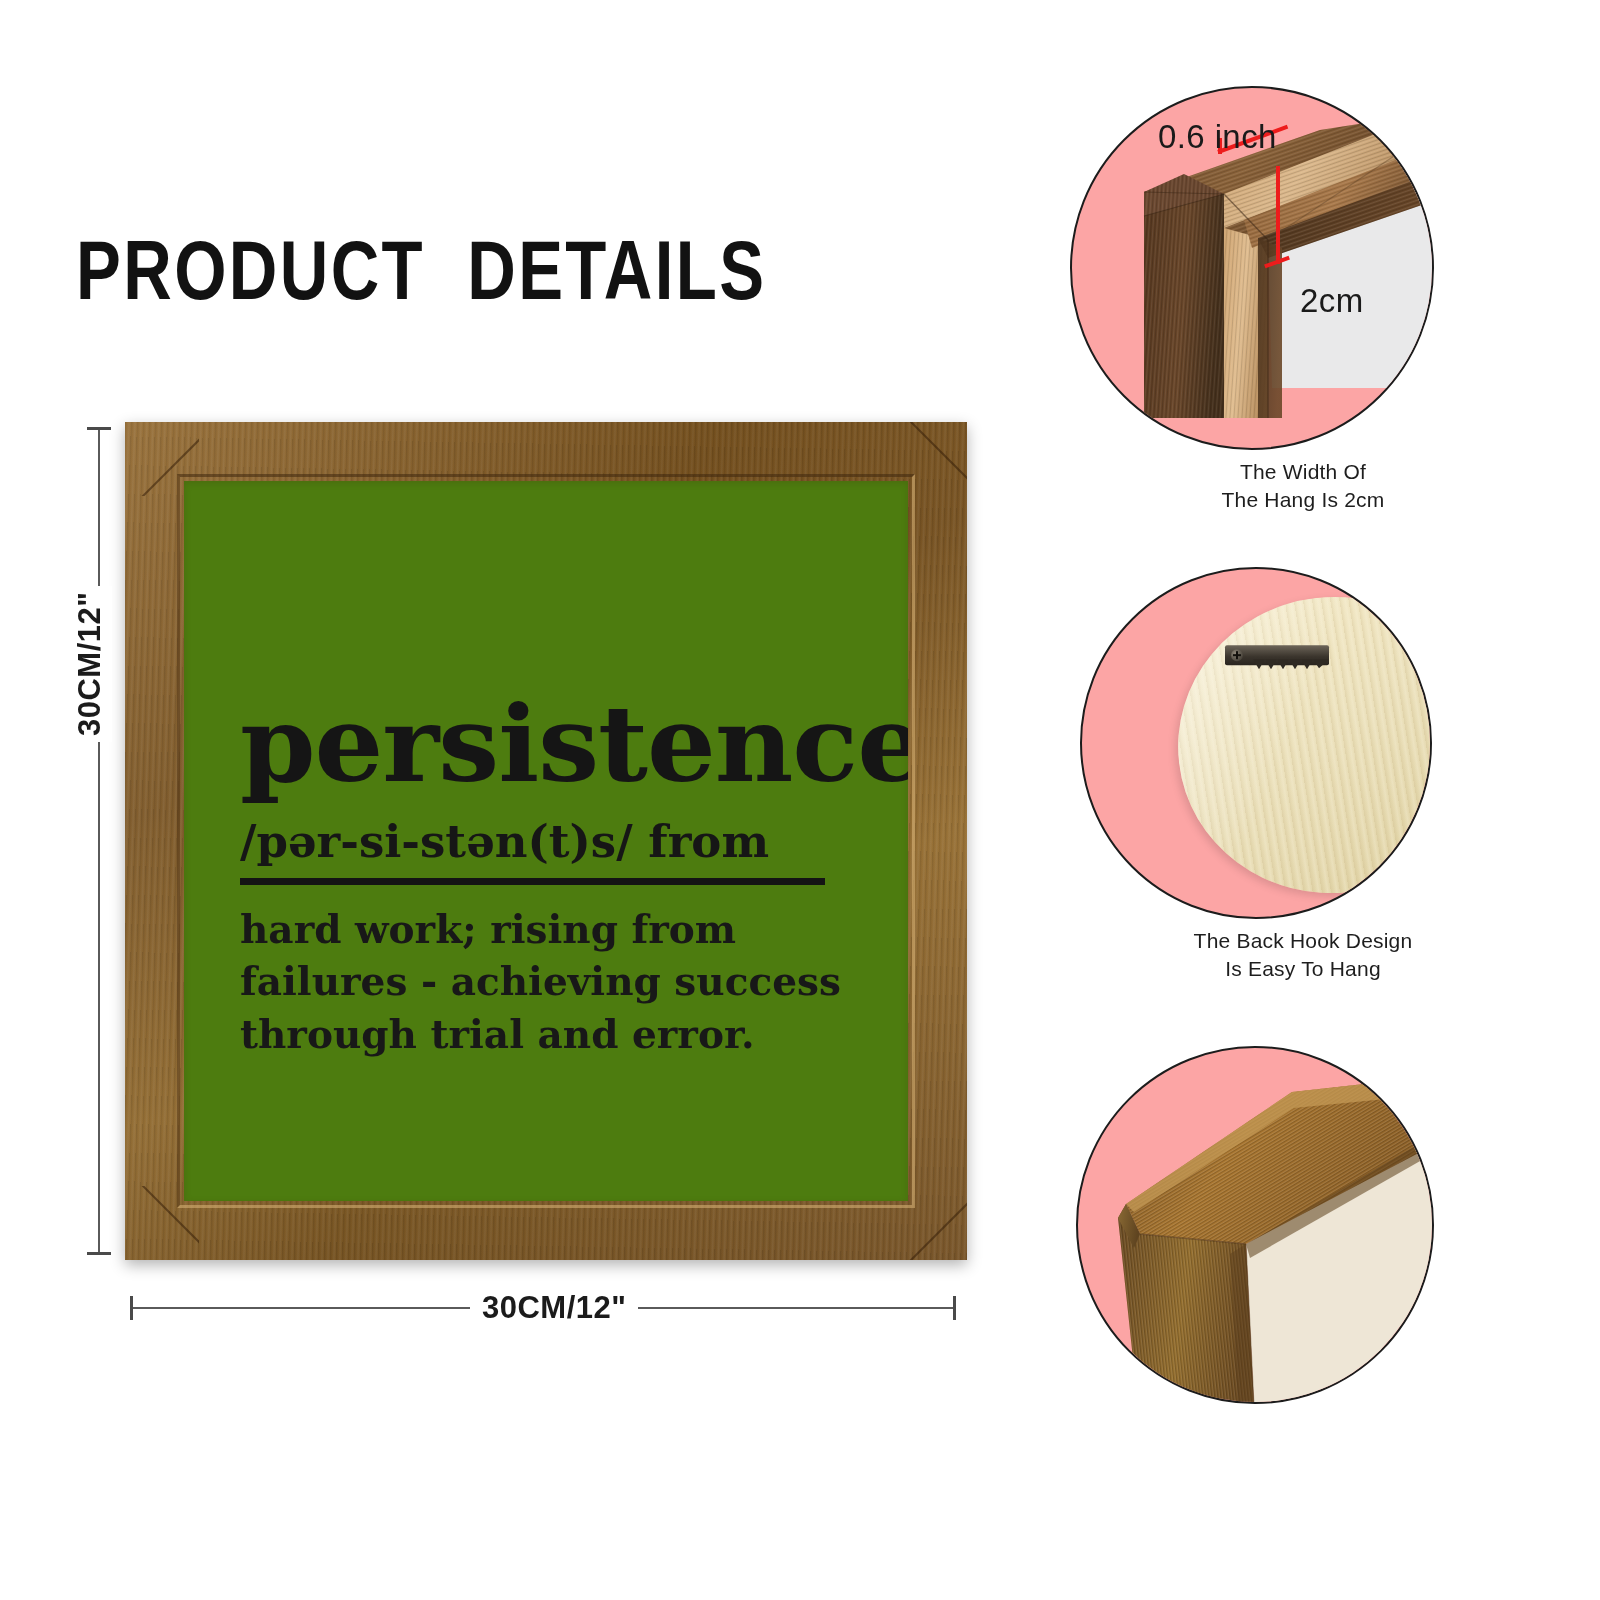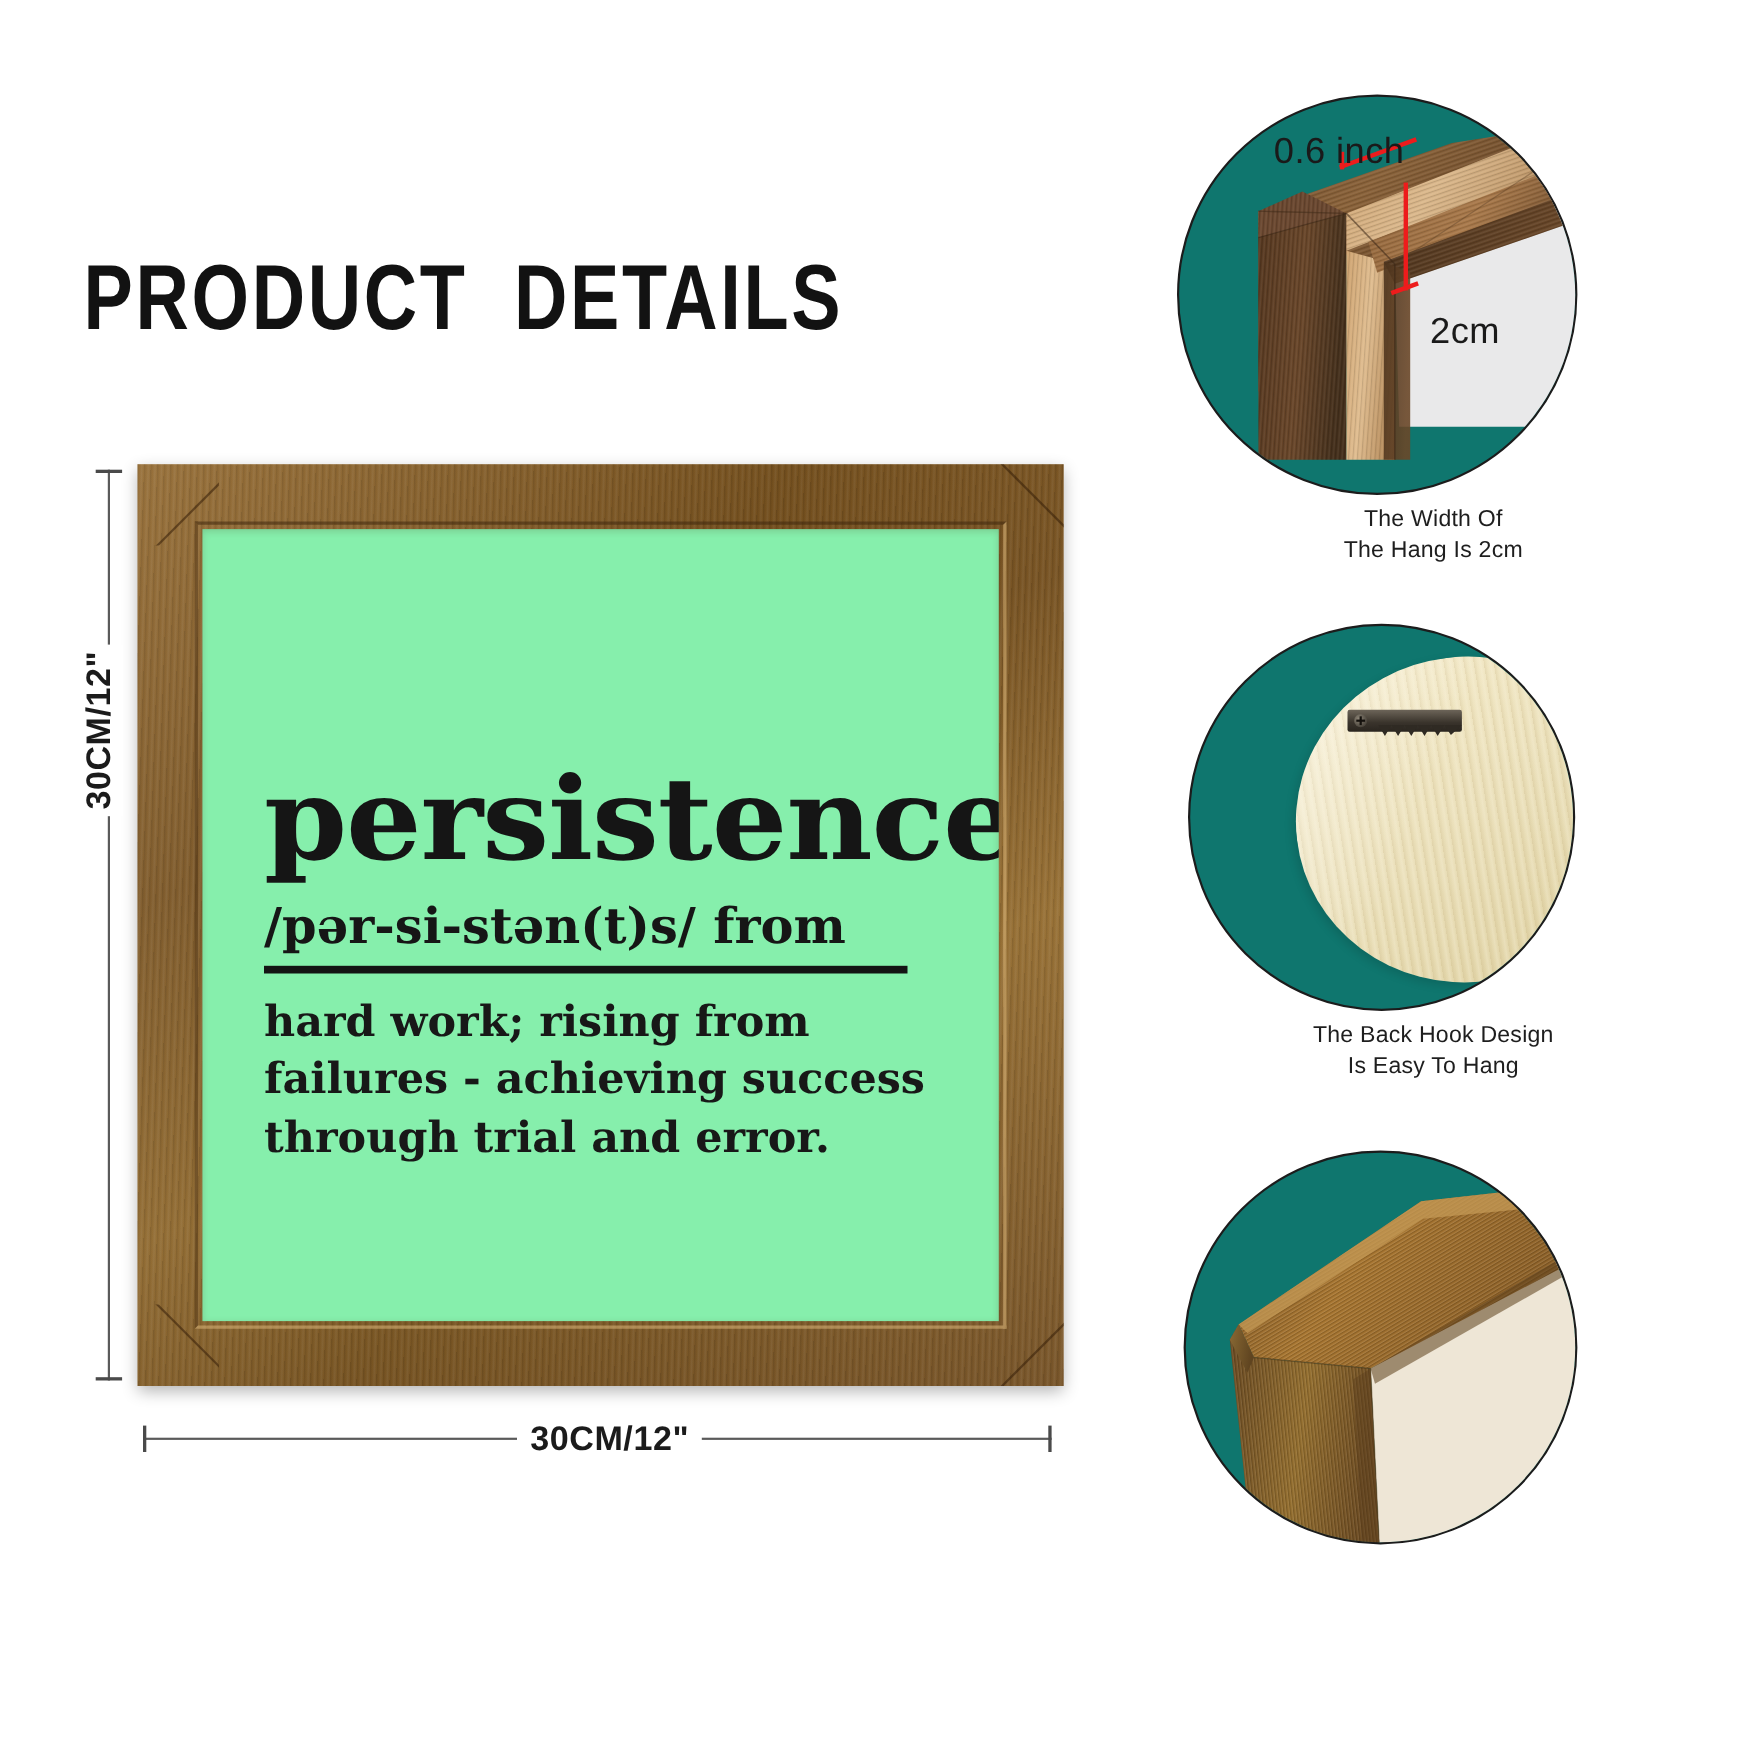--- a/index.html
+++ b/index.html
@@ -77,21 +77,21 @@
     position: absolute;
     left: 52px; top: 52px; right: 52px; bottom: 52px;
     border: 3px solid rgba(218,181,120,0.55);
     border-top-color: rgba(64,40,14,0.55);
     border-left-color: rgba(74,48,18,0.45);
   }
 
   .board {
     position: absolute;
     left: 59px; top: 59px; right: 59px; bottom: 59px;
-    background: #86efac;
+    background: #4d7c0f;
     box-shadow: inset 0 2px 7px rgba(60,40,15,0.18);
     overflow: hidden;
   }
 
   .board-inner {
     position: absolute;
     left: 56px;
     right: 42px;
     top: 212px;
   }
@@ -203,21 +203,21 @@
   }
 
   
   .detail { position: absolute; }
 
   .bubble {
     position: absolute;
     border-radius: 50%;
     border: 2px solid #1c1c1c;
     overflow: hidden;
-    background: #0f766e;
+    background: #fca5a5;
   }
 
   .caption {
     position: absolute;
     width: 100%;
     text-align: center;
     font-size: 21px;
     line-height: 1.33;
     color: #1e1e1e;
     letter-spacing: 0.2px;

